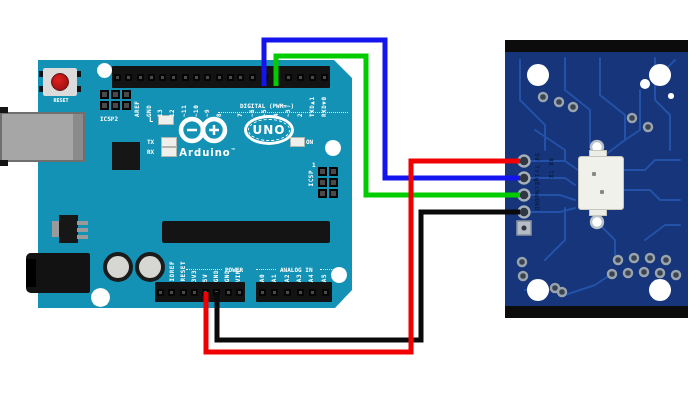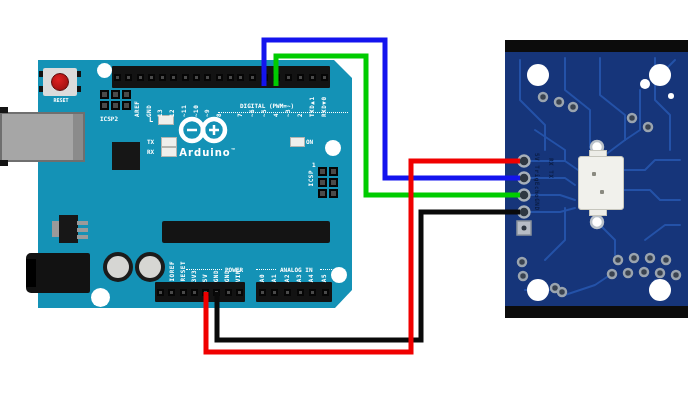--- a/index.html
+++ b/index.html
@@ -156,20 +156,24 @@
   <div class="smalllabel" style="left:306px;top:138px;">ON</div>
 
   <svg id="logo-svg" width="70" height="38">
     <circle cx="22" cy="19" r="11" fill="none" stroke="#fff" stroke-width="4.5"></circle>
     <circle cx="44" cy="19" r="11" fill="none" stroke="#fff" stroke-width="4.5"></circle>
     <line x1="17" y1="19" x2="27" y2="19" stroke="#fff" stroke-width="2.5"></line>
     <line x1="39" y1="19" x2="49" y2="19" stroke="#fff" stroke-width="2.5"></line>
     <line x1="44" y1="14" x2="44" y2="24" stroke="#fff" stroke-width="2.5"></line>
   </svg>
   <div id="arduino-name"><span>Arduino</span><sup>™</sup></div>
+  <div id="uno-oval">
+    <div class="inner"></div>
+    <div class="txt">UNO</div>
+  </div>
 
   <div class="hole" style="left:325px;top:140px;width:16px;height:16px;"></div>
   <div class="smalllabel" style="left:312px;top:161px;">1</div>
   <div class="icsp" style="left:318px;top:167px;grid-template-columns:repeat(2,9px);">
       <span class="pin"></span>
       <span class="pin"></span>
       <span class="pin"></span>
       <span class="pin"></span>
       <span class="pin"></span>
       <span class="pin"></span>

